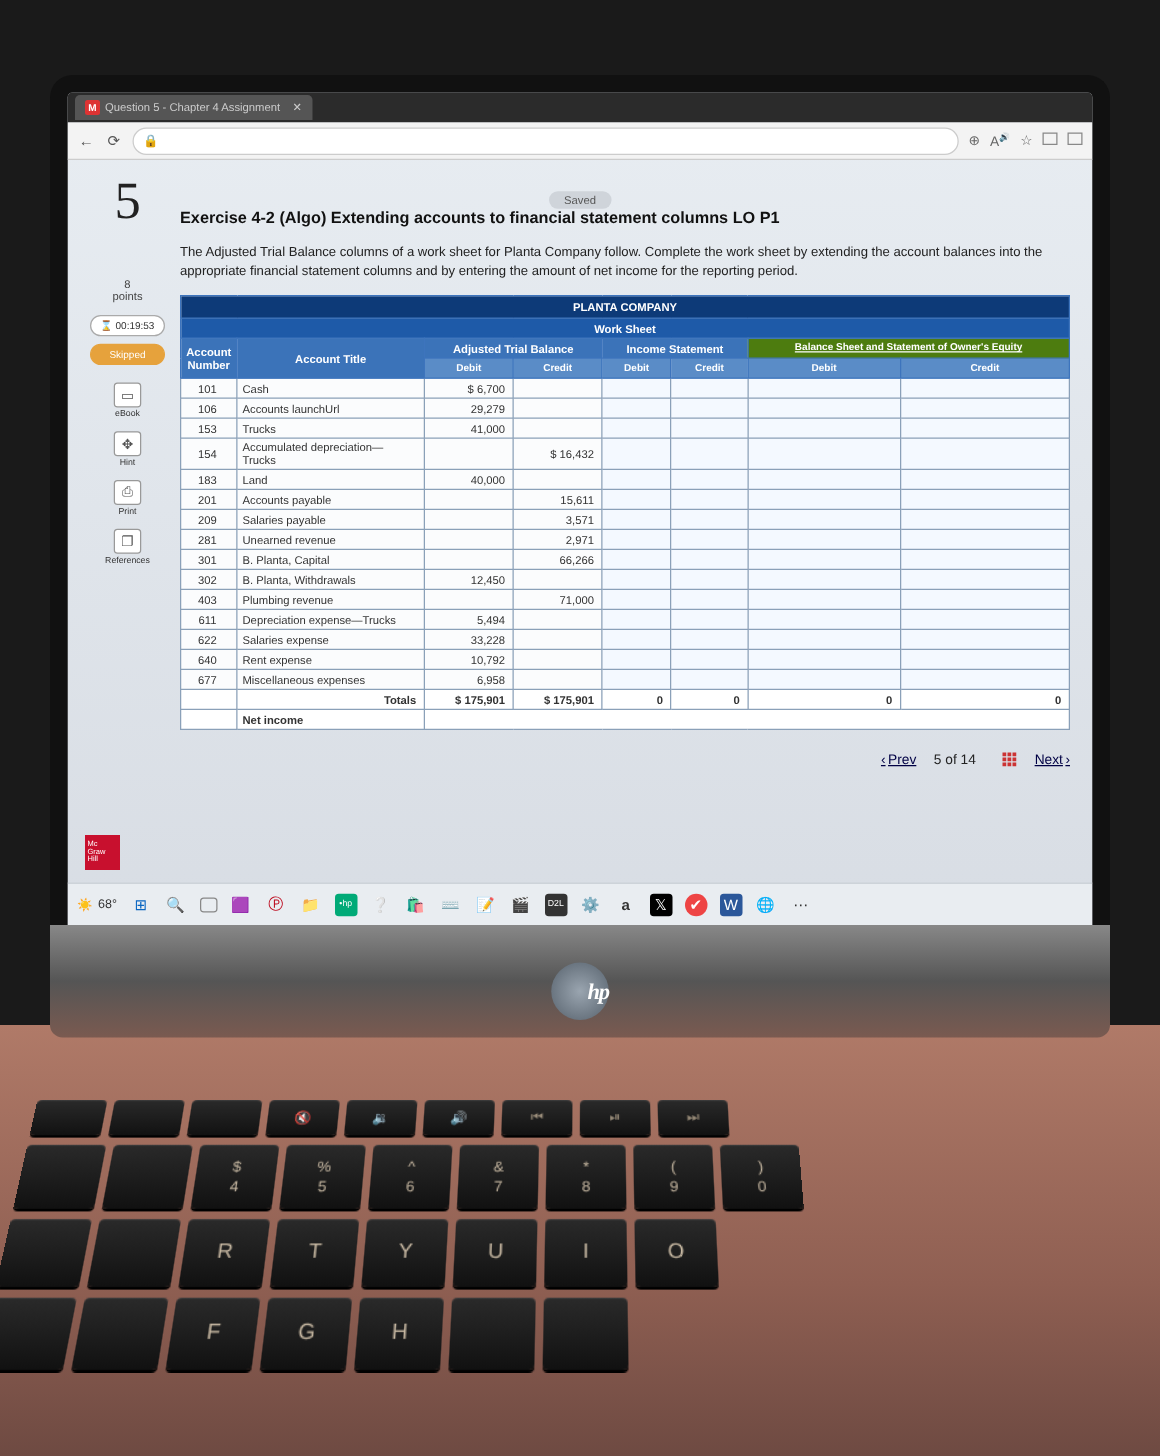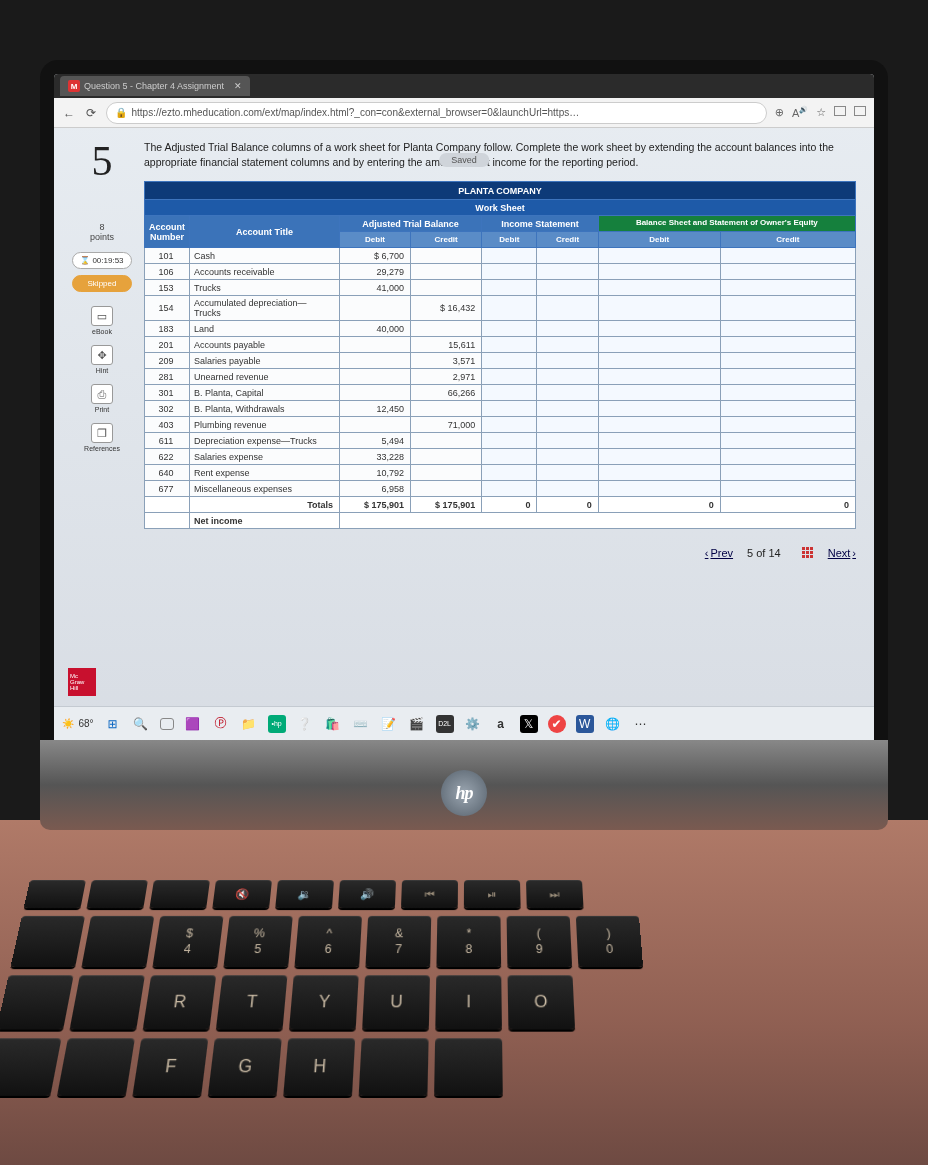--- a/index.html
+++ b/index.html
@@ -131,21 +131,21 @@
     border: 1px solid #8aa0b8; padding: 2px 4px; text-align: center;
     height: 16px;
   }
   .worksheet thead th {
     background: #1e5aa8; color: #fff;
     border-color: #3d74bd;
   }
   .worksheet thead tr.company th { background: #0d3a78; height: 18px; }
   .worksheet thead tr.sheet th { background: #1e5aa8; height: 16px; }
   .worksheet thead tr.groups th { background: #3b73b9; }
-  .worksheet thead tr.groups th.balbox { background: #15803d; font-size: 8px; line-height:1.1; }
+  .worksheet thead tr.groups th.balbox { background: #4d7c0f; font-size: 8px; line-height:1.1;text-decoration:underline; }
   .worksheet thead tr.dc th { background: #5a8cc7; font-size: 8px; }
 
   .worksheet tbody td { text-align: right; padding-right: 6px; background:#fbfcfd; }
   .worksheet tbody td.acct { text-align: center; width: 36px; }
   .worksheet tbody td.title { text-align: left; padding-left: 4px; width: 150px; }
   .worksheet tbody td.inp { background: #f4f9ff; }
   .worksheet tfoot td { font-weight: bold; text-align: right; padding-right: 6px; background:#fff; }
 
   .pager {
     margin-top: 18px;
@@ -181,21 +181,21 @@
     display: flex; align-items: center; padding: 0 8px; gap: 10px;
   }
   .taskbar .weather { font-size: 10px; color:#333; display:flex; align-items:center; gap:4px; }
   .tbico { width:18px; height:18px; border-radius:3px; display:flex; align-items:center; justify-content:center; font-size:12px; }
 
   
   .hp-badge {
     position:absolute; left:50%; top: 770px; transform:translateX(-50%);
     width: 46px; height:46px; border-radius:50%;
     background: radial-gradient(circle,#9aa5b0 0%, #6a7580 70%, #4a525a 100%);
-    color:#fff; font: italic bold 18px/46px Georgia; text-align:center;
+    color:#fff; font: italic bold 18px/46px Georgia; text-align:right;
     letter-spacing:-1px;
   }
 
   
   .deck {
     position:absolute; top: 820px; left:0; right:0; bottom:0;
     background: linear-gradient(180deg,#b07a68 0%, #8f5f52 60%, #6e4a42 100%);
   }
   .hinge {
     position:absolute; top: 740px; left:40px; right:40px; height: 90px;
@@ -235,21 +235,20 @@
         <span>Question 5 - Chapter 4 Assignment</span>
         <span style="margin-left:6px;">✕</span>
       </div>
     </div>
 
     <div class="toolbar">
       <span class="nav-ico">←</span>
       <span class="nav-ico">⟳</span>
       <div class="url-bar">
         <span class="lock-ico">🔒</span>
-        <span>https://ezto.mheducation.com/ext/map/index.html?_con=con&amp;external_browser=0&amp;launchUrl=https…</span>
       </div>
       <div class="tb-right">
         <span>⊕</span>
         <span>A<sup style="font-size:7px;">🔊</sup></span>
         <span>☆</span>
         <span style="border:1px solid #888;width:12px;height:10px;"></span>
         <span style="border:1px solid #888;width:12px;height:10px;"></span>
       </div>
     </div>
 
@@ -293,20 +292,21 @@
             <div class="tool">
               <div class="box">
                   <span>❐</span>
                 </div>
               <span>References</span>
             </div>
           </div>
         </div>
 
         <div class="main">
+          <div class="exercise-title">Exercise 4-2 (Algo) Extending accounts to financial statement columns LO P1</div>
           <div class="instr">The Adjusted Trial Balance columns of a work sheet for Planta Company follow. Complete the work sheet by extending the account balances into the appropriate financial statement columns and by entering the amount of net income for the reporting period.</div>
 
           <table class="worksheet">
             <thead>
               <tr class="company">
                   <th colspan="8">PLANTA COMPANY</th>
                 </tr>
               <tr class="sheet">
                   <th colspan="8">Work Sheet</th>
                 </tr>
@@ -332,21 +332,21 @@
                   <td class="title">Cash</td>
                   <td>$   6,700</td>
                   <td></td>
                   <td class="inp"></td>
                   <td class="inp"></td>
                   <td class="inp"></td>
                   <td class="inp"></td>
                 </tr>
                 <tr>
                   <td class="acct">106</td>
-                  <td class="title">Accounts receivable</td>
+                  <td class="title">Accounts launchUrl</td>
                   <td>29,279</td>
                   <td></td>
                   <td class="inp"></td>
                   <td class="inp"></td>
                   <td class="inp"></td>
                   <td class="inp"></td>
                 </tr>
                 <tr>
                   <td class="acct">153</td>
                   <td class="title">Trucks</td>

